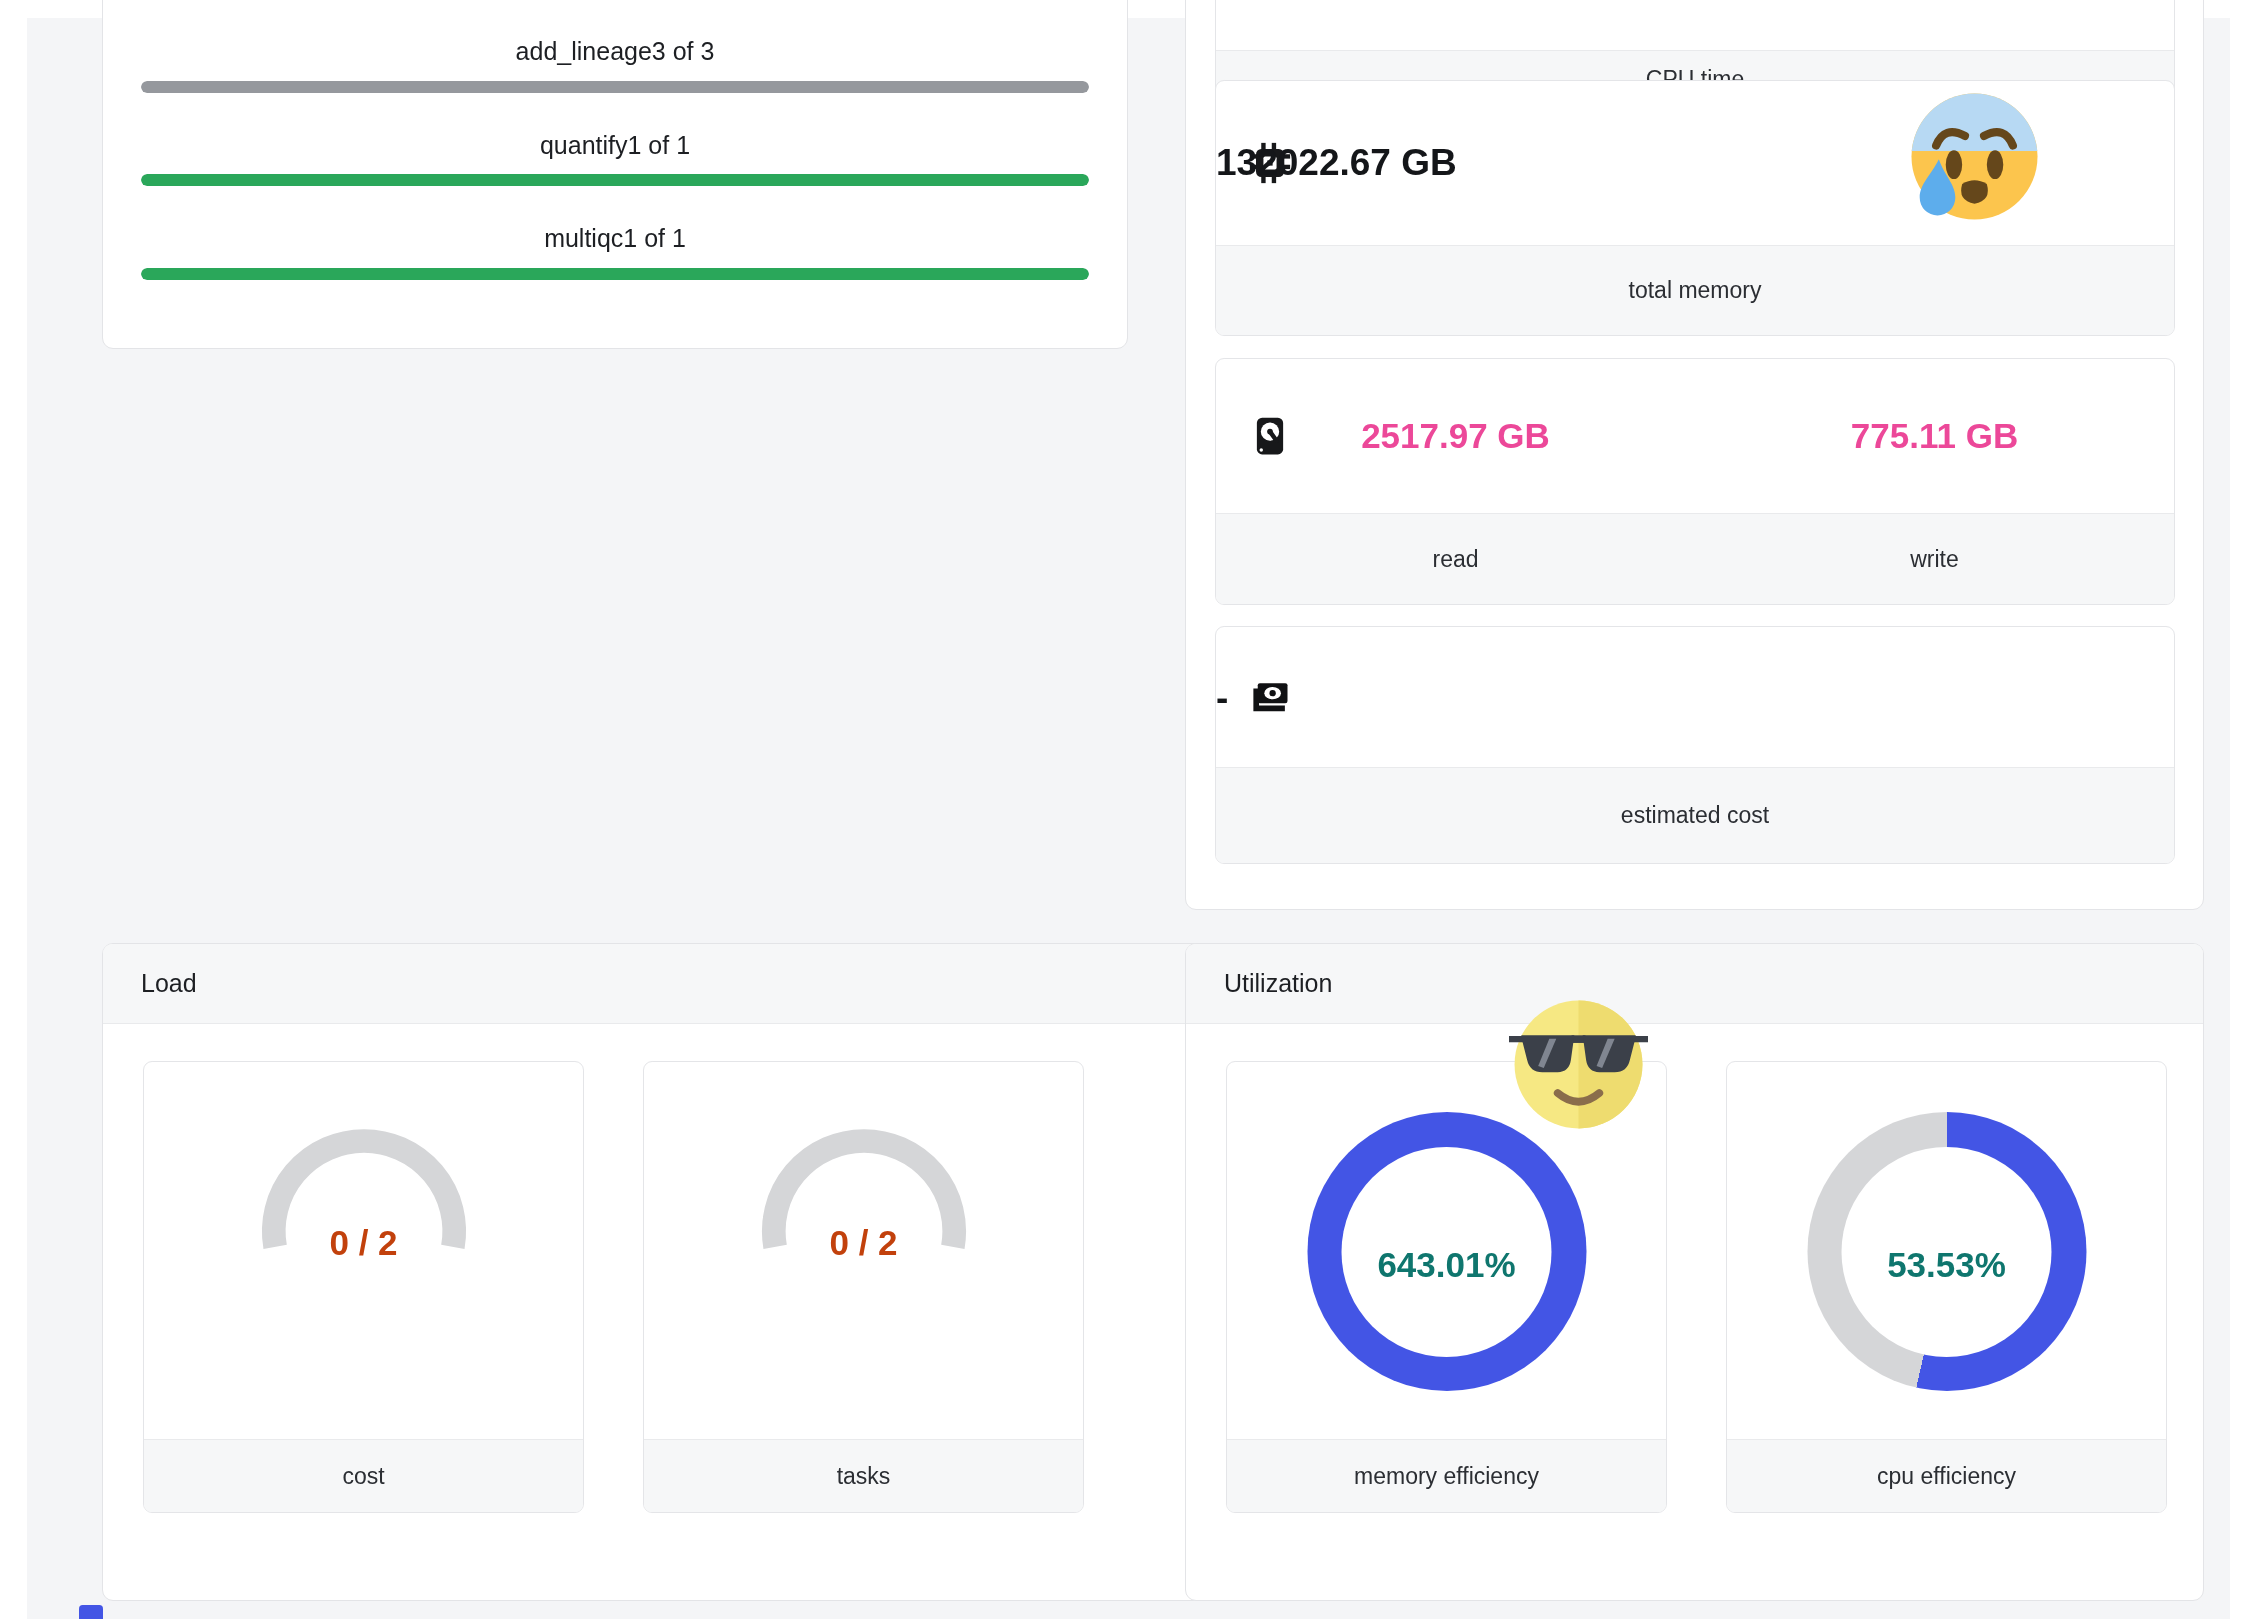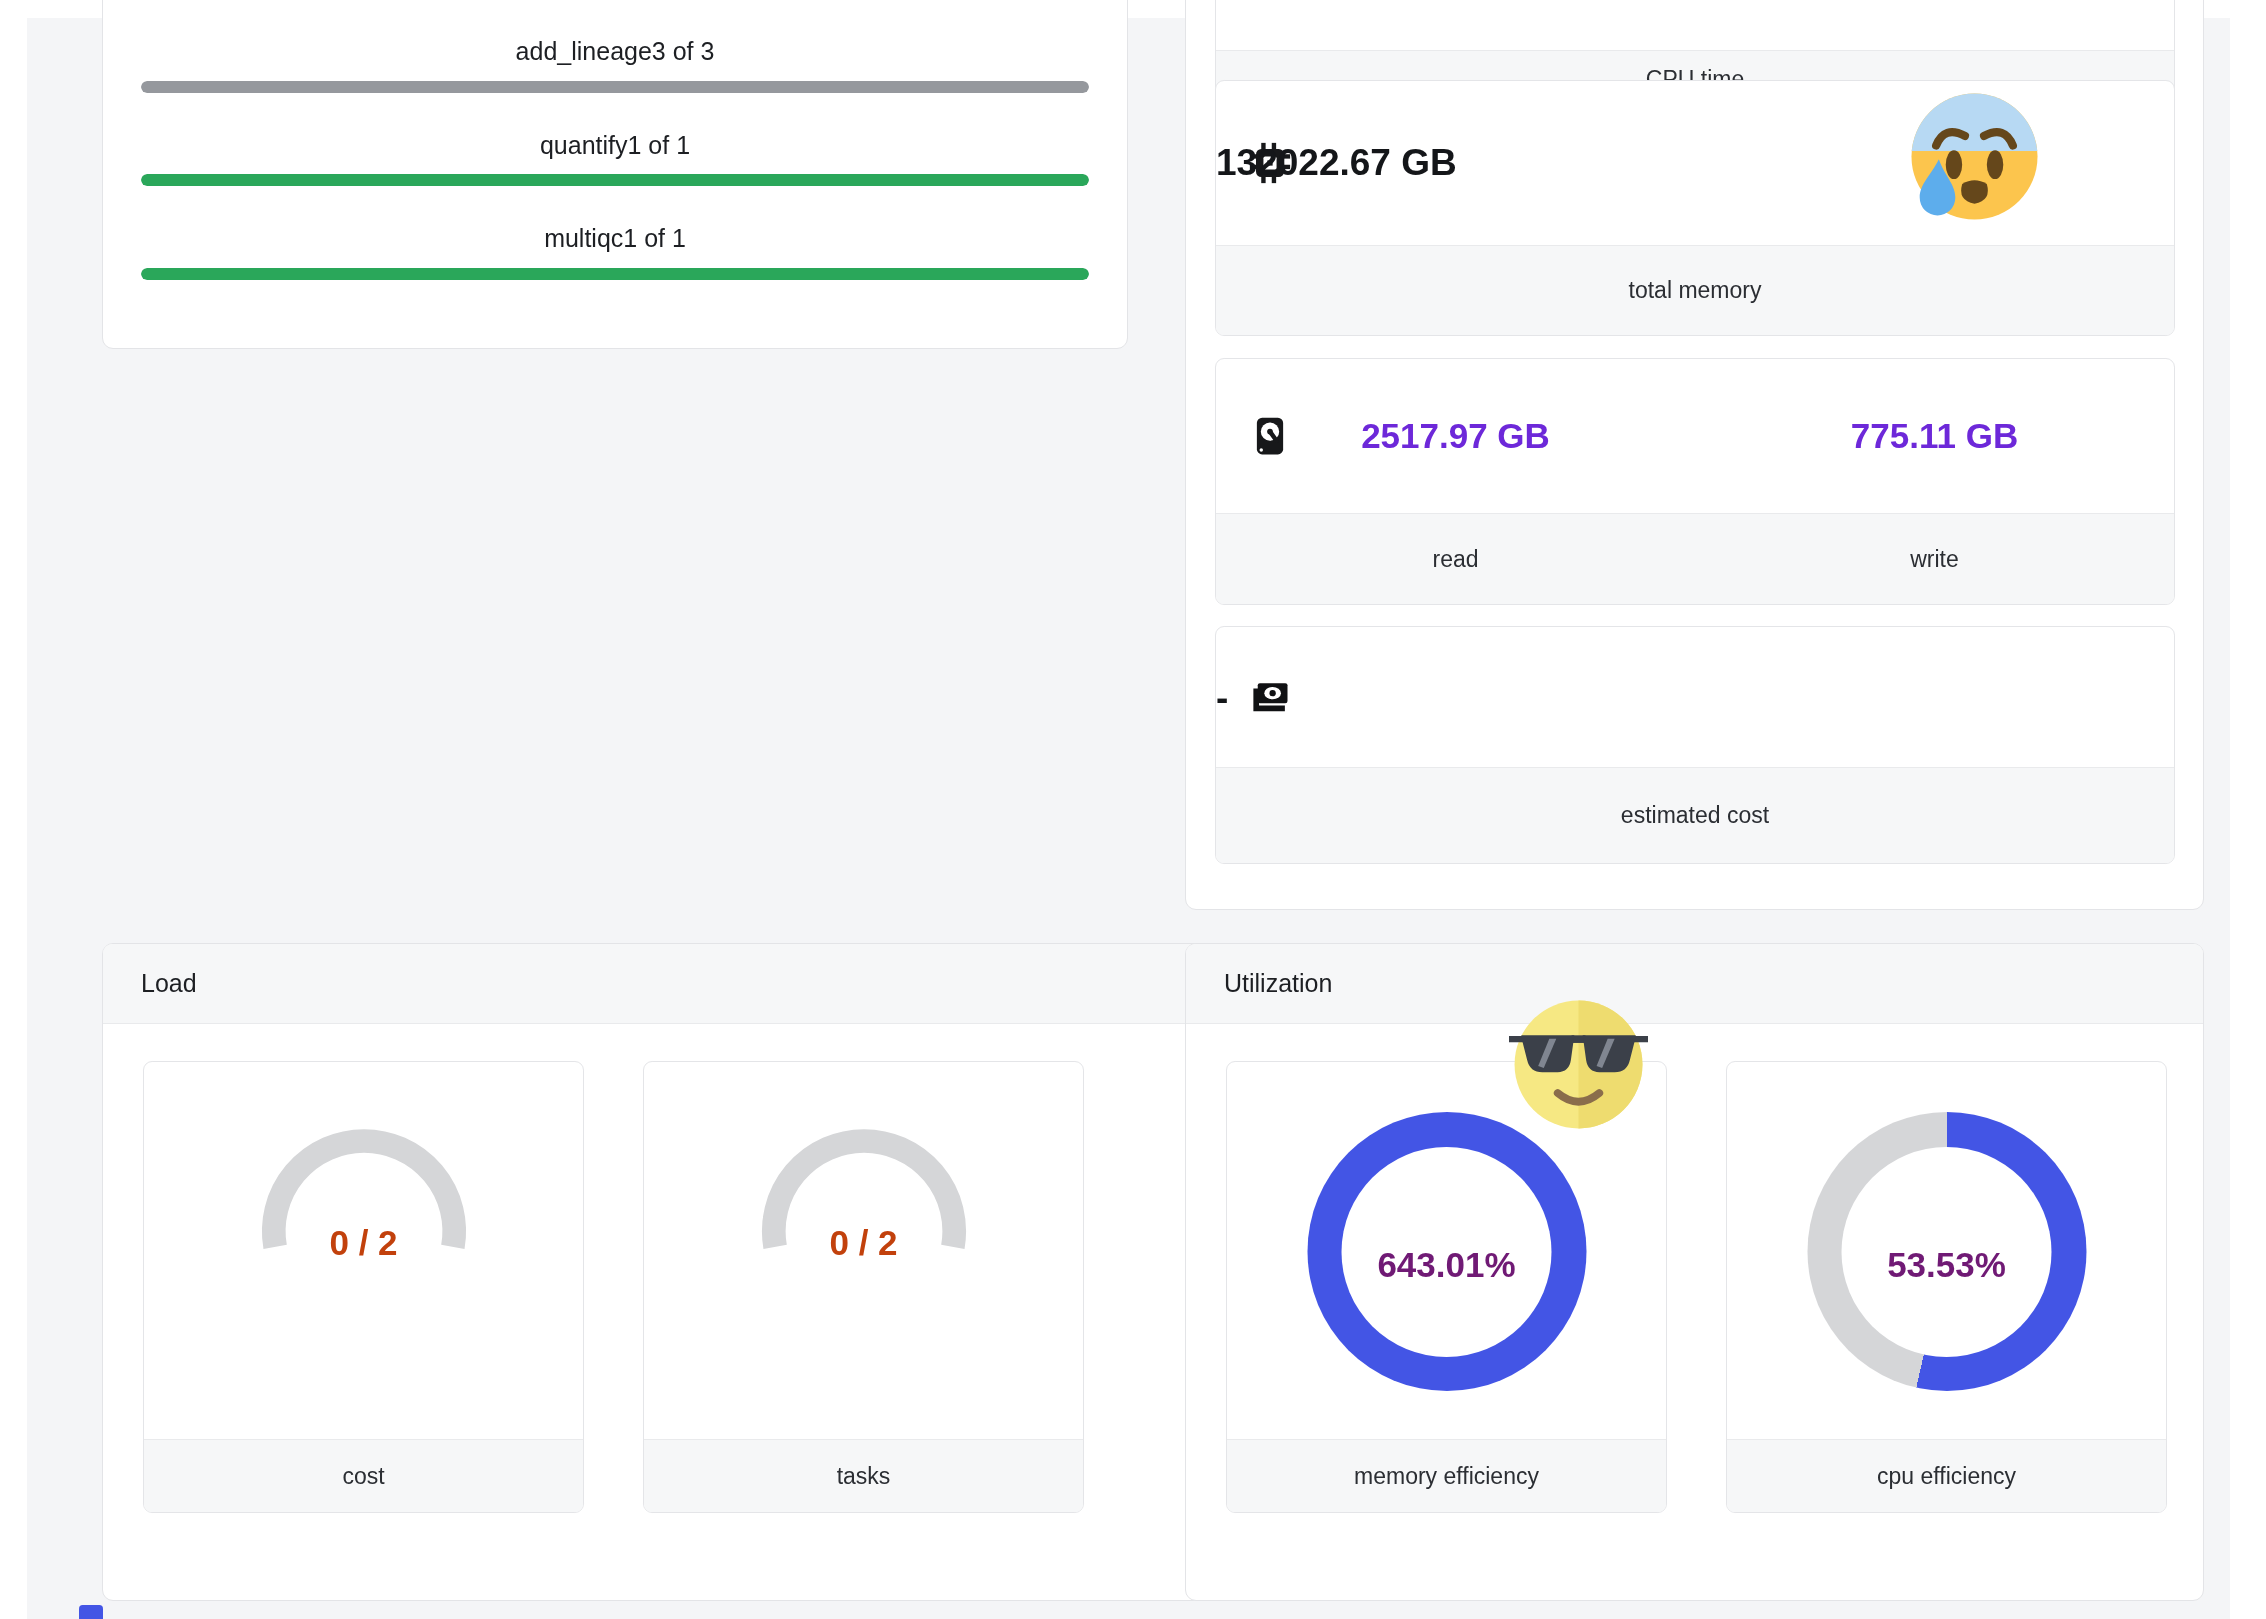--- a/index.html
+++ b/index.html
@@ -39,21 +39,21 @@
 
   .tile-b { top:371px; height:256px; }
   .tile-b .tile-body { height:164px; }
   .tile-b .tile-footer { height:90px; }
 
   .tile-c { top:649px; height:247px; }
   .tile-c .tile-body { height:154px; }
   .tile-c .tile-footer { height:91px; }
   .split { display:flex; height:100%; }
   .split > div { flex:1; display:flex; align-items:center; justify-content:center; }
-  .split .big { font-size:35px; font-weight:700; color:#6d28d9; }
+  .split .big { font-size:35px; font-weight:700; color:#ec4899; }
 
   .tile-d { top:917px; height:238px; }
   .tile-d .tile-body { height:141px; }
   .tile-d .tile-footer { height:96px; }
 
   .emoji-anxious { position:absolute; left:720px; top:379px; width:137px; height:137px; z-index:5; }
 
   
   .card-bottom { top:943px; height:658px; }
   .card-load { left:102px; width:1137px; }
@@ -73,21 +73,21 @@
   .gauge-track { stroke:var(--gauge-track,#d5d6d8); }
   .gauge-fill  { stroke:var(--accent-blue,#4355e5); }
   .gauge-value { position:absolute; top:161px; left:0; right:0; text-align:center;
     font-size:35px; font-weight:700; color:#c2410c; }
 
   .donut { position:absolute; left:50%; top:50px; transform:translateX(-50%);
     width:279px; height:279px; border-radius:50%; }
   .donut-hole { position:absolute; left:50%; top:50%; transform:translate(-50%,-50%);
     width:210px; height:210px; border-radius:50%; background:#ffffff;
     display:flex; align-items:center; justify-content:center; }
-  .donut-hole .pct { font-size:35px; font-weight:700; color:#701a75;margin-top:26px; }
+  .donut-hole .pct { font-size:35px; font-weight:700; color:#0f766e;margin-top:26px; }
 
   .emoji-sunglasses { position:absolute; left:323px; top:51px; width:139px; height:139px; z-index:6; }
 
   .cut-blue { position:absolute; left:79px; top:1605px; width:24px; height:14.6px;
     border-radius:3.7px 3.7px 0 0; background:var(--accent-blue,#4355e5); }
 </style>
 </head>
 <body>
 
 <div class="page">

